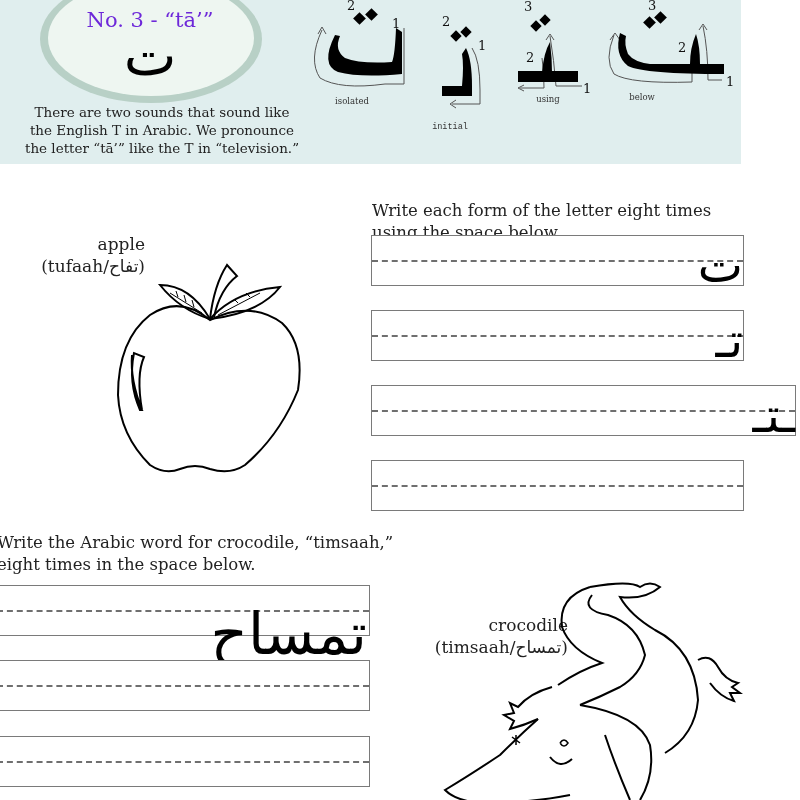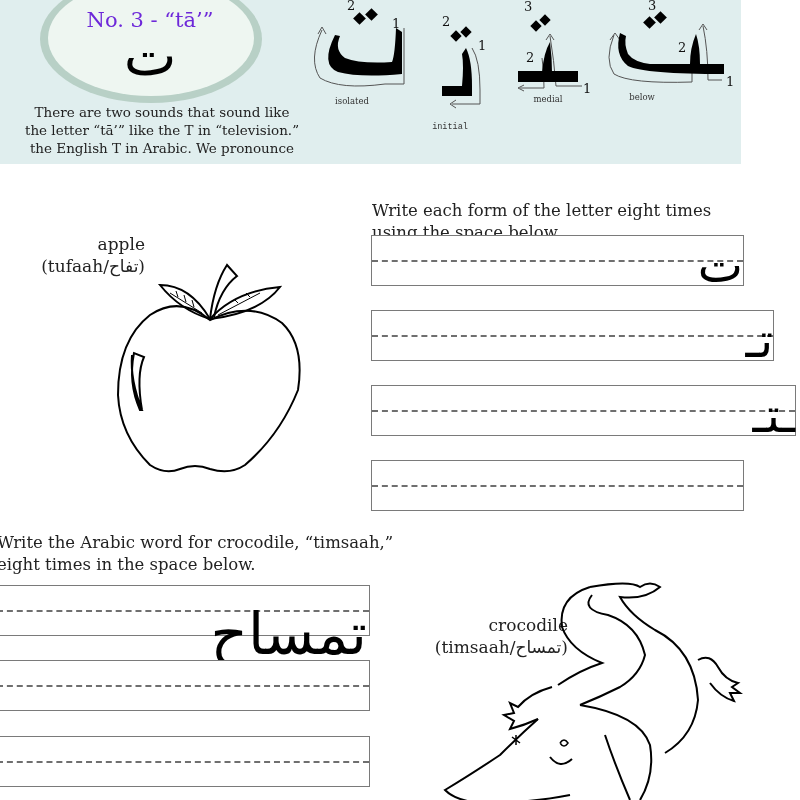--- a/index.html
+++ b/index.html
@@ -31,22 +31,22 @@
 </head>
 <body>
 
 <div class="panel"></div>
 <div class="oval-outer"></div>
 <div class="oval-inner"></div>
 <div class="title">No. 3 - “tā’”</div>
 <div class="big-letter">ت</div>
 <div class="intro">
   <div>There are two sounds that sound like</div>
+  <div>the English T in Arabic. We pronounce</div>
   <div>the letter “tā’” like the T in “television.”</div>
-  <div>the English T in Arabic. We pronounce</div>
 </div>
 
 <div class="form" style="left:300px;top:0;width:120px;height:110px;">
   <svg width="120" height="110">
     <path d="M 22 30 Q 8 60 20 78 Q 40 90 85 84 L 104 84 L 104 28" fill="none" stroke="#555" stroke-width="1"></path>
     <path d="M 18 34 L 22 27 L 26 34" fill="none" stroke="#555" stroke-width="1"></path>
     <path d="M 35 35 Q 20 65 38 72 Q 60 78 102 74 L 102 32 L 96 28 Q 95 55 92 62 Q 60 64 45 58 Q 34 50 40 36 Z" fill="#000"></path>
     <rect x="55" y="14" width="9" height="9" fill="#000" transform="rotate(45 59.5 18.5)"></rect>
     <rect x="67" y="10" width="9" height="9" fill="#000" transform="rotate(45 71.5 14.5)"></rect>
     <text class="num" x="47" y="10">2</text>
@@ -75,21 +75,21 @@
     <path d="M 40 36 Q 44 60 46 86 L 72 86" fill="none" stroke="#555" stroke-width="1"></path>
     <path d="M 36 40 L 40 34 L 44 40" fill="none" stroke="#555" stroke-width="1"></path>
     <rect x="8" y="71" width="60" height="11" fill="#000"></rect>
     <path d="M 32 72 Q 34 52 40 42 Q 42 58 42 72 Z" fill="#000"></path>
     <rect x="22" y="22" width="8" height="8" fill="#000" transform="rotate(45 26 26)"></rect>
     <rect x="31" y="16" width="8" height="8" fill="#000" transform="rotate(45 35 20)"></rect>
     <text class="num" x="14" y="11">3</text>
     <text class="num" x="16" y="62">2</text>
     <text class="num" x="73" y="93">1</text>
   </svg>
-  <div class="form-label" style="left:8px;top:94px;">medial</div>
+  <div class="form-label" style="left:8px;top:94px;">using</div>
 </div>
 
 <div class="form" style="left:600px;top:0;width:140px;height:110px;">
   <svg width="140" height="110">
     <path d="M 14 35 Q 4 60 14 74 Q 30 84 92 82 L 92 60" fill="none" stroke="#555" stroke-width="1"></path>
     <path d="M 10 40 L 15 33 L 20 40" fill="none" stroke="#555" stroke-width="1"></path>
     <path d="M 103 26 Q 108 50 108 80 L 122 80" fill="none" stroke="#555" stroke-width="1"></path>
     <path d="M 99 30 L 103 24 L 107 30" fill="none" stroke="#555" stroke-width="1"></path>
     <path d="M 20 33 Q 14 55 28 66 Q 45 74 124 74 L 124 64 L 100 64 Q 100 46 96 34 Q 90 48 90 64 L 50 64 Q 34 62 28 54 Q 24 44 26 36 Z" fill="#000"></path>
     <rect x="45" y="18" width="9" height="9" fill="#000" transform="rotate(45 49.5 22.5)"></rect>
@@ -103,21 +103,21 @@
 
 <div class="instr" style="left:372px;top:180px;width:420px;margin-top:20px;">
   <div>Write each form of the letter eight times</div>
   <div>using the space below.</div>
 </div>
 
 <div class="ruled" style="left:371px;top:235px;width:373px;height:51px;">
   <div class="dash"></div>
   <span class="guide" style="font-size:48px;">ت</span>
 </div>
-<div class="ruled" style="left:371px;top:310px;width:403px;height:51px;">
+<div class="ruled" style="left:371px;top:310px;width:373px;height:51px;">
   <div class="dash"></div>
   <span class="guide" style="font-size:48px;">تـ</span>
 </div>
 <div class="ruled" style="left:371px;top:385px;width:425px;height:51px;">
   <div class="dash"></div>
   <span class="guide" style="font-size:48px;">ـتـ</span>
 </div>
 <div class="ruled" style="left:371px;top:460px;width:373px;height:51px;">
   <div class="dash"></div>
 </div>

